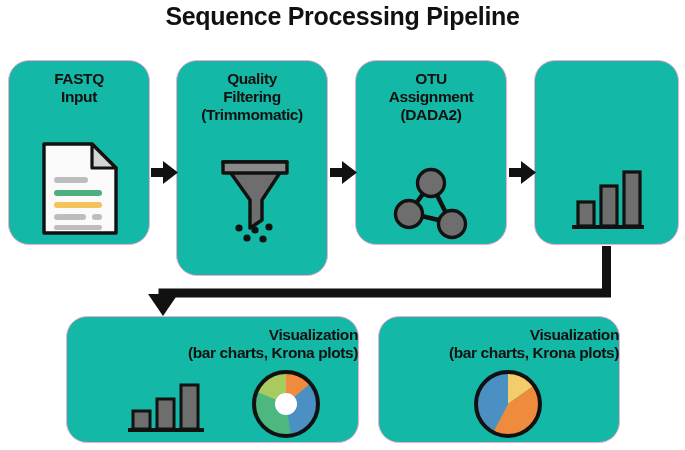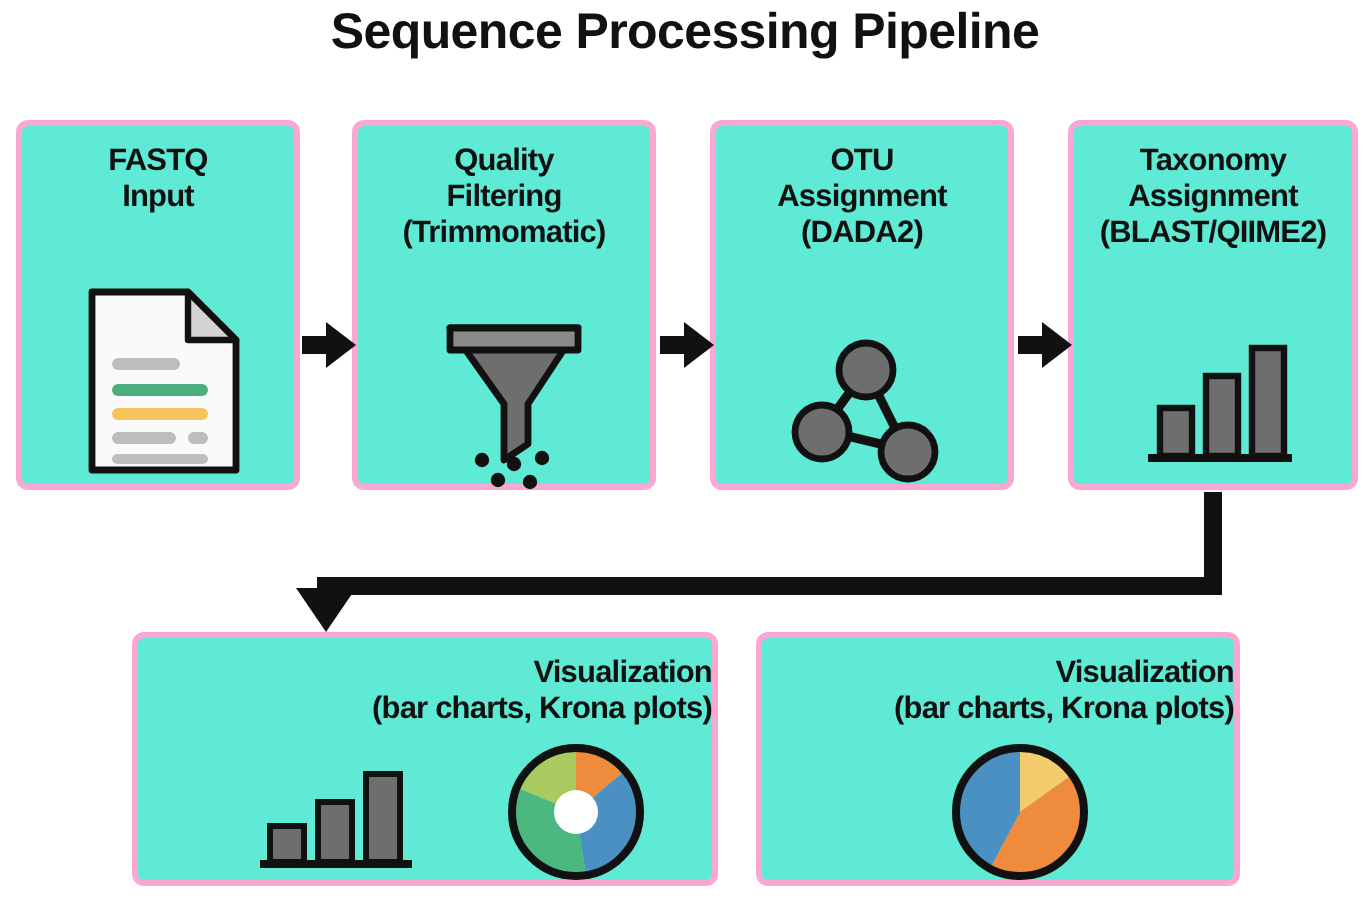--- a/index.html
+++ b/index.html
@@ -31,23 +31,23 @@
     text-align: center;
     font-size: 25px;
     font-weight: bold;
     letter-spacing: -0.3px;
     color: #111111;
   }
 
   .node {
     position: absolute;
     box-sizing: border-box;
-    background: #5eead4;
-    border: 3px solid #f9a8d4;
-    border-radius: 6px;
+    background: #14b8a6;
+    border: 1px solid #f9a8d4;
+    border-radius: 21px;
   }
 
   .node-label {
     position: absolute;
     left: 0;
     width: 100%;
     text-align: center;
     font-weight: bold;
     line-height: 1.15;
     color: #111111;
@@ -98,21 +98,21 @@
         <rect x="14" y="36" width="34" height="6" rx="3" fill="#bdbdbd"></rect>
         <rect x="14" y="49" width="48" height="6" rx="3" fill="#4caf7d"></rect>
         <rect x="14" y="61" width="48" height="6" rx="3" fill="#f5c25b"></rect>
         <rect x="14" y="73" width="32" height="6" rx="3" fill="#bdbdbd"></rect>
         <rect x="52" y="73" width="10" height="6" rx="3" fill="#bdbdbd"></rect>
         <rect x="14" y="84" width="48" height="5" rx="2.5" fill="#bdbdbd"></rect>
       </svg>
     </div>
   </div>
 
-  <div class="node top-node" style="left:176px; top:60px; width:152px; height:185px;">
+  <div class="node top-node" style="left:176px; top:60px; width:152px; height:216px;">
     <div class="node-label">Quality
 Filtering
 (Trimmomatic)</div>
     <div class="icon-slot" style="left:36px; top:95px; width:84px; height:85px;">
       <svg width="84" height="85" viewBox="0 0 84 85">
         <path d="M10 6 H74 L49 44 V64 L37 72 V44 Z" fill="#6e6e6e" stroke="#111111" stroke-width="3.4" stroke-linejoin="round"></path>
         <rect x="10" y="6" width="64" height="11" fill="#8a8a8a" stroke="#111111" stroke-width="3.4" stroke-linejoin="round"></rect>
         <circle cx="26" cy="72" r="3.6" fill="#111111"></circle>
         <circle cx="42" cy="74" r="3.6" fill="#111111"></circle>
         <circle cx="56" cy="71" r="3.6" fill="#111111"></circle>
@@ -132,23 +132,20 @@
         <line x1="42" y1="22" x2="62" y2="62" stroke="#111111" stroke-width="4.5"></line>
         <line x1="20" y1="52" x2="62" y2="62" stroke="#111111" stroke-width="4.5"></line>
         <circle cx="42" cy="22" r="13.5" fill="#6e6e6e" stroke="#111111" stroke-width="3.4"></circle>
         <circle cx="20" cy="53" r="13.5" fill="#6e6e6e" stroke="#111111" stroke-width="3.4"></circle>
         <circle cx="63" cy="63" r="13.5" fill="#6e6e6e" stroke="#111111" stroke-width="3.4"></circle>
       </svg>
     </div>
   </div>
 
   <div class="node top-node" style="left:534px; top:60px; width:145px; height:185px;">
-    <div class="node-label">Taxonomy
-Assignment
-(BLAST/QIIME2)</div>
     <div class="icon-slot" style="left:33px; top:105px; width:80px; height:70px;">
       <svg width="80" height="70" viewBox="0 0 80 70">
         <rect x="10" y="36" width="16" height="24" fill="#6e6e6e" stroke="#111111" stroke-width="3.2"></rect>
         <rect x="33" y="20" width="16" height="40" fill="#6e6e6e" stroke="#111111" stroke-width="3.2"></rect>
         <rect x="56" y="6" width="16" height="54" fill="#6e6e6e" stroke="#111111" stroke-width="3.2"></rect>
         <rect x="4" y="59" width="72" height="4" fill="#111111"></rect>
       </svg>
     </div>
   </div>
 

